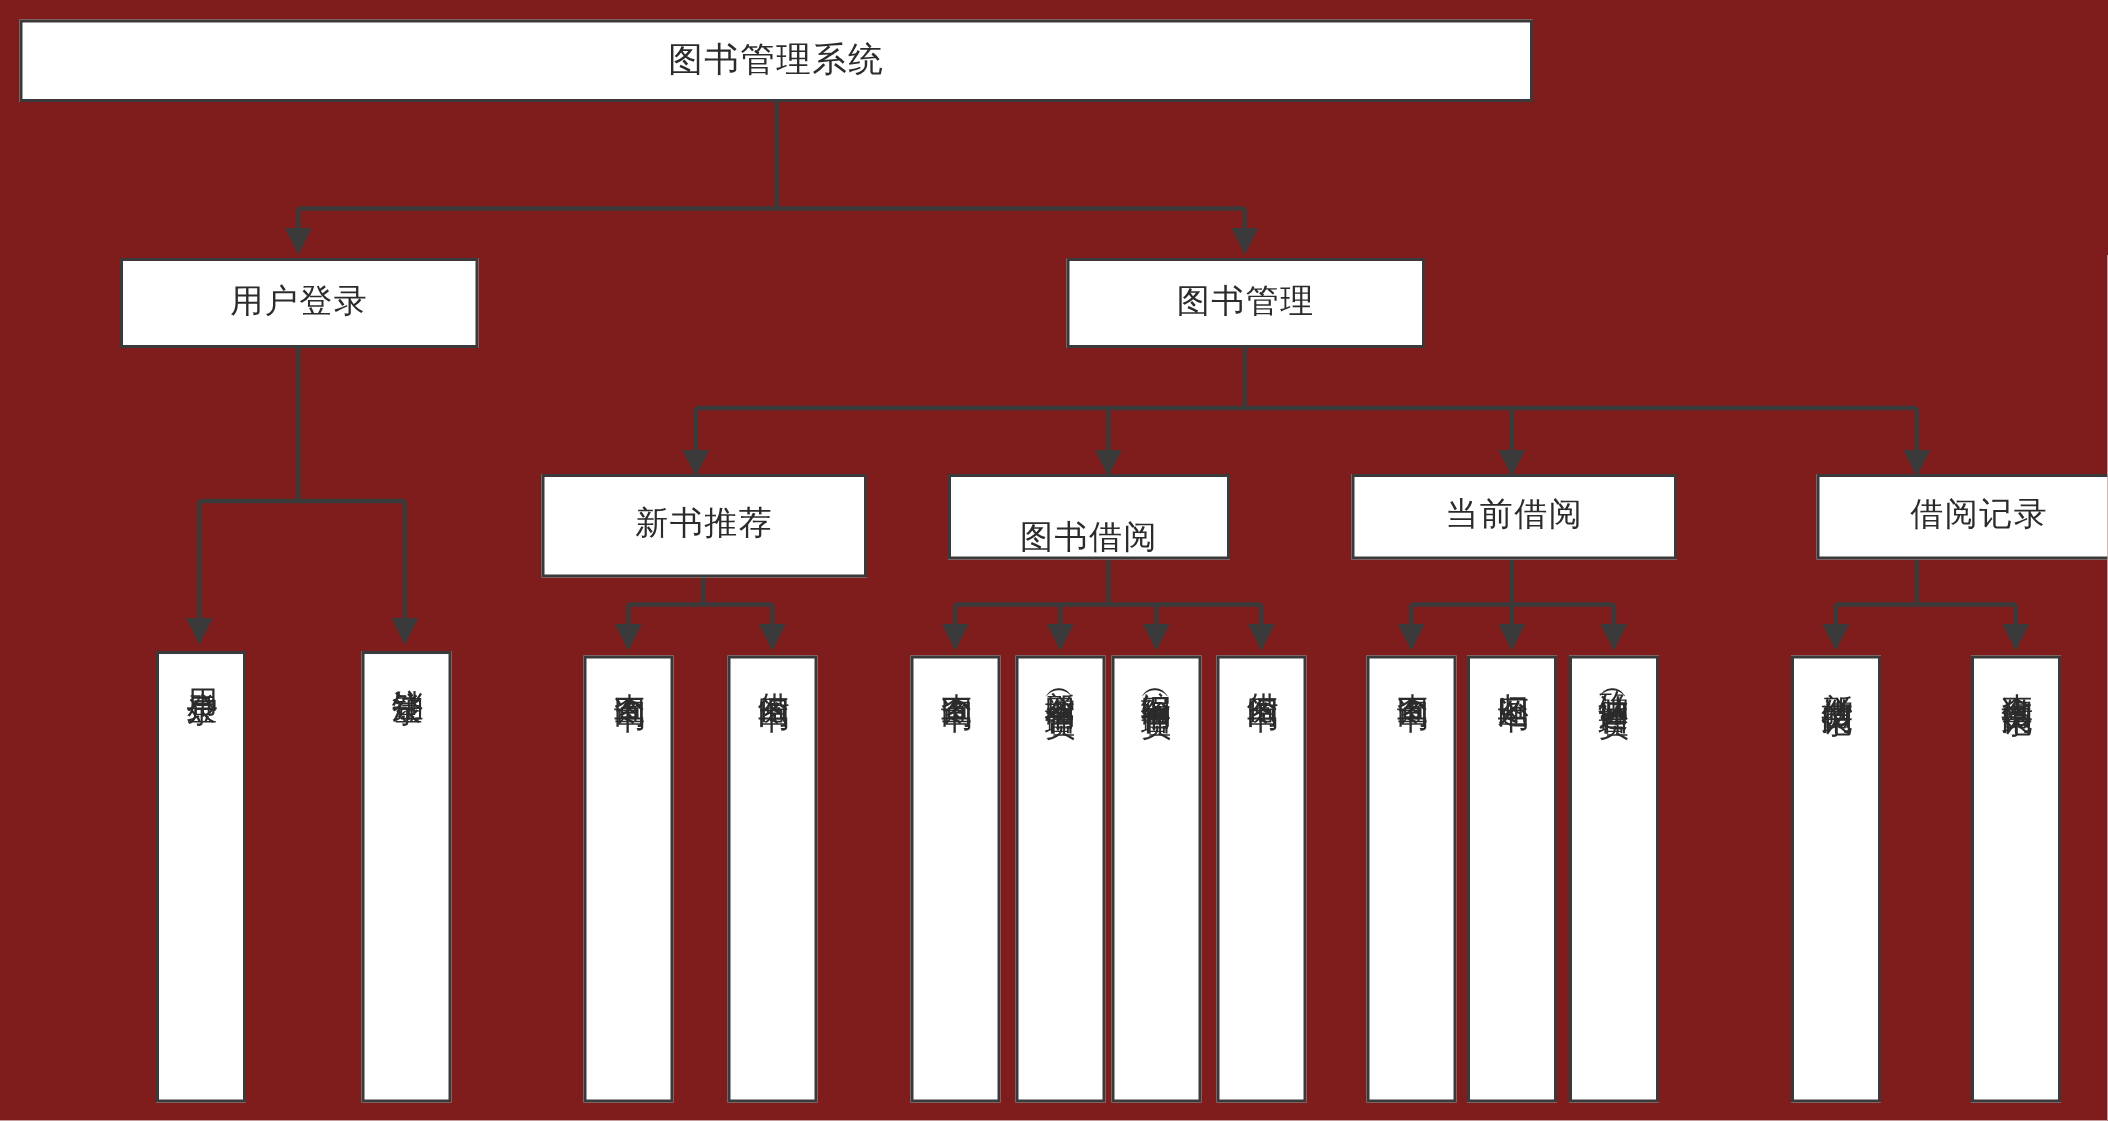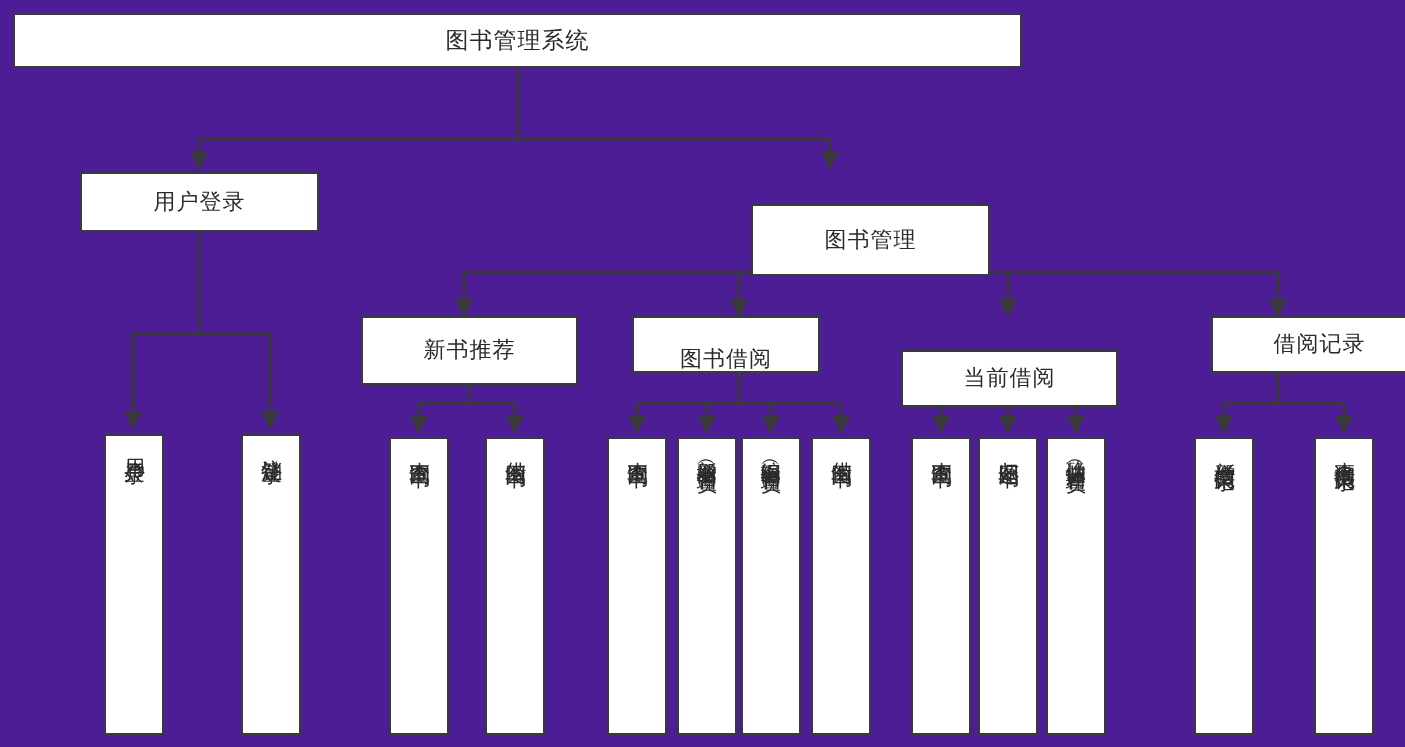--- a/index.html
+++ b/index.html
@@ -8,21 +8,21 @@
     padding: 0;
     background: #ffffff;
   }
   body {
     font-family: "DejaVu Sans", "Liberation Sans", sans-serif;
   }
   #canvas {
     position: relative;
     width: 1405px;
     height: 747px;
-    background: #4c1d95;
+    background: #7f1d1d;
     overflow: hidden;
   }
   
   #wires {
     position: absolute;
     left: 0; top: 0;
     width: 1405px;
     height: 747px;
     pointer-events: none;
   }
@@ -130,33 +130,33 @@
   </svg>
 
   <div class="node horiz root" style="left:13px; top:13px; width:1009px; height:55px;">
     <span>图书管理系统</span>
   </div>
 
   <div class="node horiz" style="left:80px; top:172px; width:239px; height:60px;">
     <span>用户登录</span>
   </div>
 
-  <div class="node horiz" style="left:751px; top:172px; width:239px; height:72px;margin-top:32px;">
+  <div class="node horiz" style="left:711px; top:172px; width:239px; height:60px;">
     <span>图书管理</span>
   </div>
 
   <div class="node horiz" style="left:361px; top:316px; width:217px; height:69px;">
     <span>新书推荐</span>
   </div>
 
   <div class="node horiz" style="left:632px; top:316px; width:188px; height:57px;align-items:flex-end;">
     <span>图书借阅</span>
   </div>
 
-  <div class="node horiz" style="left:901px; top:316px; width:217px; height:57px;margin-top:34px;">
+  <div class="node horiz" style="left:901px; top:316px; width:217px; height:57px;">
     <span>当前借阅</span>
   </div>
 
   <div class="node horiz" style="left:1171px; top:316px; width:217px; height:57px;margin-left:40px;">
     <span>借阅记录</span>
   </div>
 
   <div class="node vert" style="left:104px; top:434px; width:60px; height:301px;">
     <span class="vlabel">用户登录</span>
   </div>

